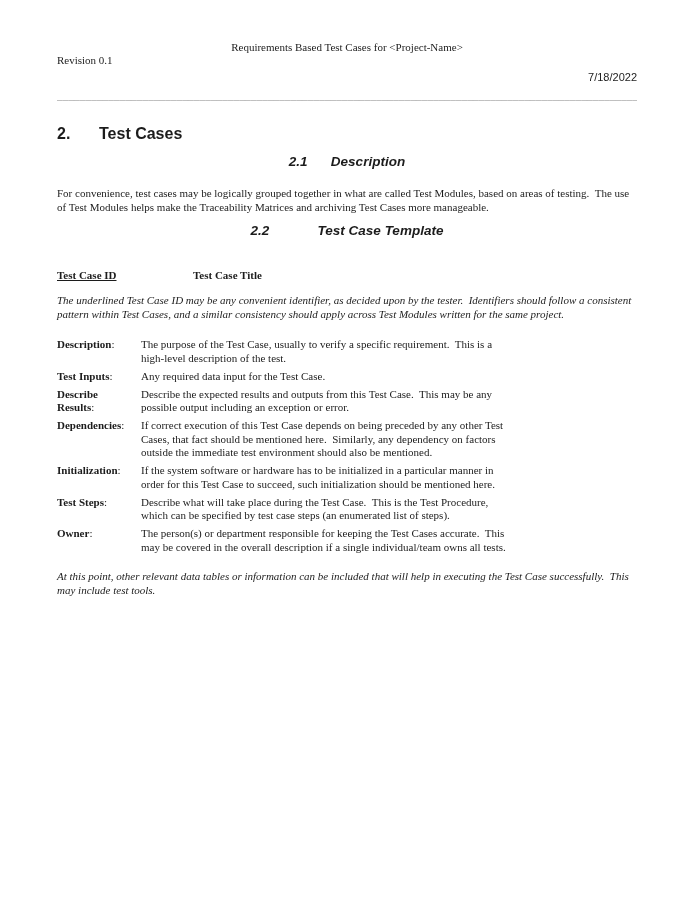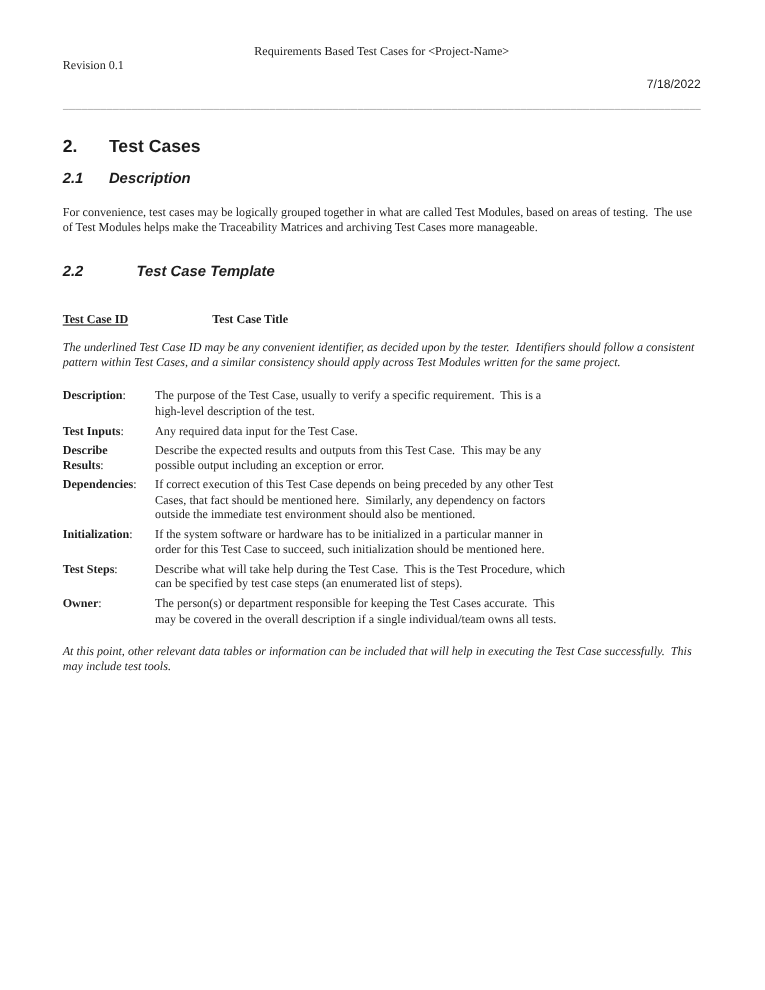--- a/index.html
+++ b/index.html
@@ -44,23 +44,24 @@
     font-size: 16px;
     line-height: 18px;
   }
   .h2 {
     display: flex;
     font-family: "Liberation Sans", "DejaVu Sans", sans-serif;
     font-weight: bold;
     font-style: italic;
     font-size: 13.5px;
     line-height: 16px;
+    justify-content: center;
   }
   .h2-desc { margin-top: 11px; }
-  .h2-tmpl { margin-top: 25px; gap: 25px; }
+  .h2-tmpl { margin-top: 9px; gap: 25px; }
   .hnum { width: 42px; flex: 0 0 42px; }
 
   
   .para {
     margin-top: 17px;
     line-height: 13.5px;
     white-space: pre-wrap;
   }
   .note {
     font-style: italic;
@@ -166,21 +167,21 @@
       <span class="desc-cell">If correct execution of this Test Case depends on being preceded by any other Test Cases, that fact should be mentioned here.  Similarly, any dependency on factors outside the immediate test environment should also be mentioned.</span>
     </div>
 
     <div class="field-row">
       <span class="term-cell"><span class="term">Initialization</span><span>:</span></span>
       <span class="desc-cell">If the system software or hardware has to be initialized in a particular manner in order for this Test Case to succeed, such initialization should be mentioned here.</span>
     </div>
 
     <div class="field-row">
       <span class="term-cell"><span class="term">Test Steps</span><span>:</span></span>
-      <span class="desc-cell">Describe what will take help during the Test Case.  This is the Test Procedure, which can be specified by test case steps (an enumerated list of steps).</span>
+      <span class="desc-cell">Describe what will take place during the Test Case.  This is the Test Procedure, which can be specified by test case steps (an enumerated list of steps).</span>
     </div>
 
     <div class="field-row">
       <span class="term-cell"><span class="term">Owner</span><span>:</span></span>
       <span class="desc-cell">The person(s) or department responsible for keeping the Test Cases accurate.  This may be covered in the overall description if a single individual/team owns all tests.</span>
     </div>
 
   </div>
 
   <div class="note note-end">At this point, other relevant data tables or information can be included that will help in executing the Test Case successfully.  This may include test tools.</div>

